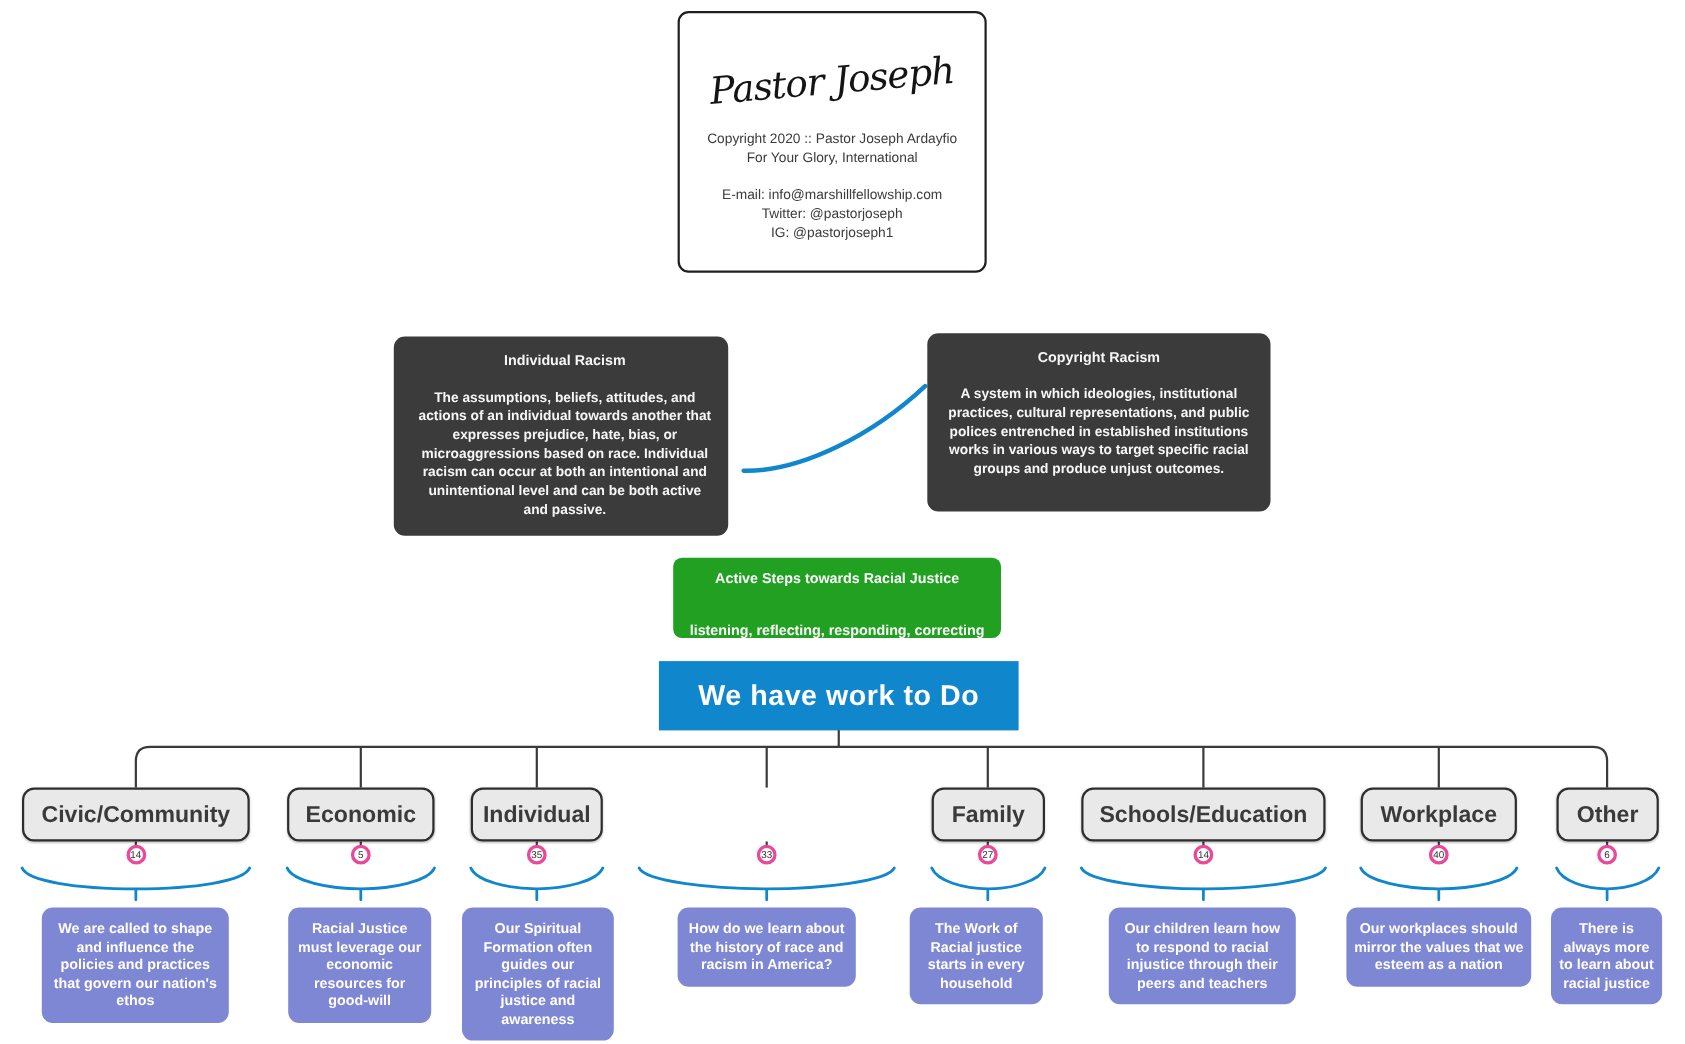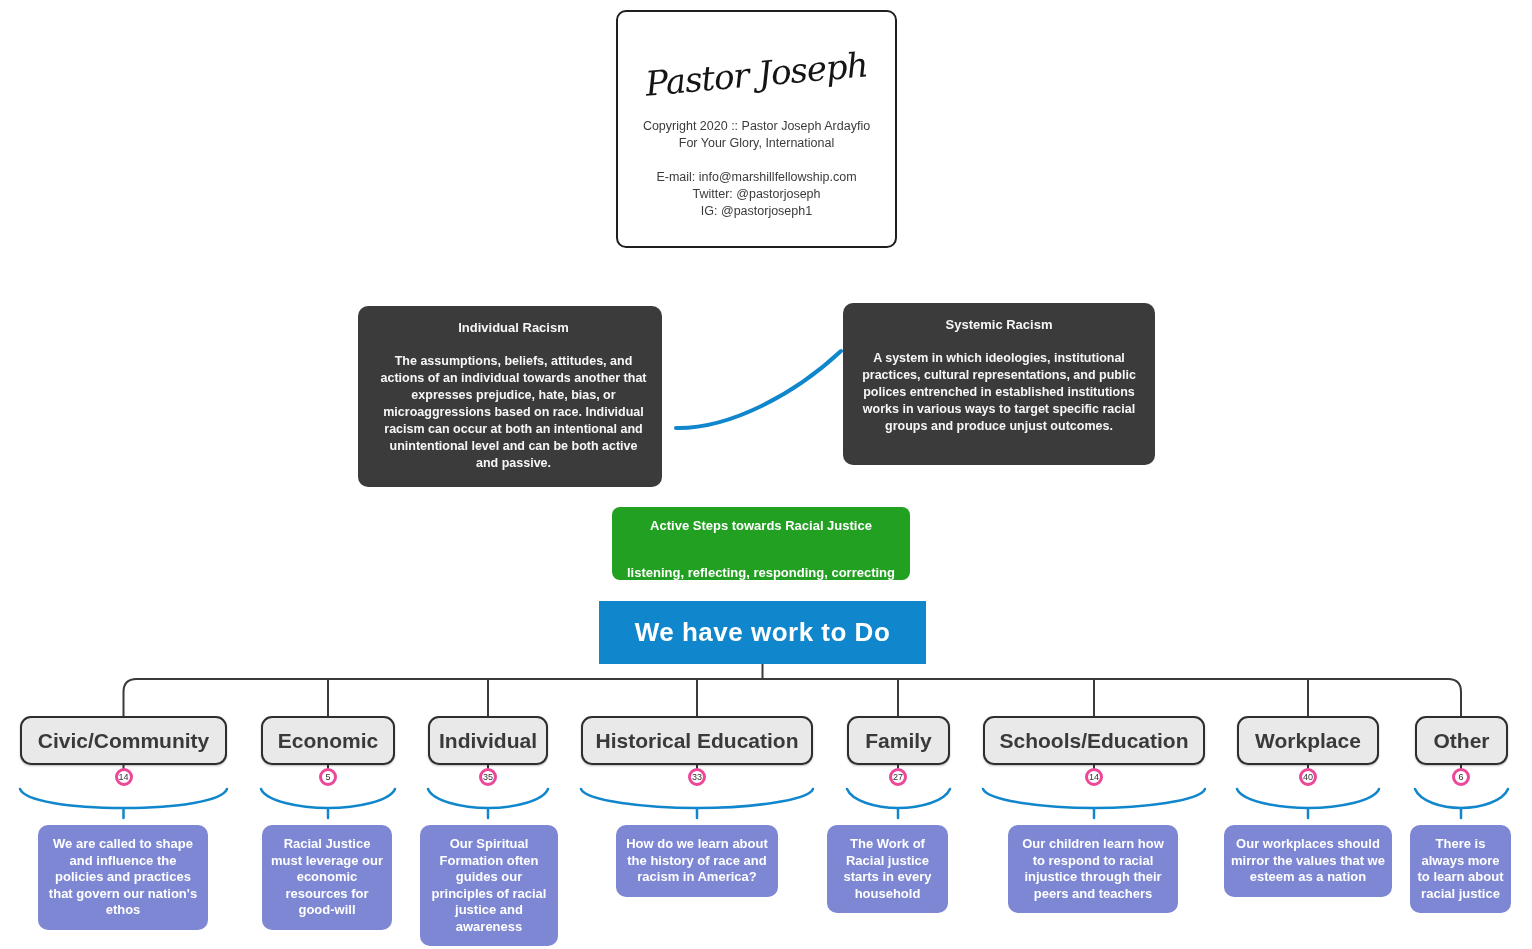--- a/index.html
+++ b/index.html
@@ -125,35 +125,34 @@
       <div>IG:  @pastorjoseph1</div>
     </div>
   </div>
 
   <div class="dark-node" style="left:358px;top:306px;width:304px;height:181px;padding-left:21px;">
     <div class="node-title">Individual Racism</div>
     <div class="node-body">The assumptions, beliefs, attitudes, and actions of an individual towards another that expresses prejudice, hate, bias, or microaggressions based on race. Individual racism can occur at both an intentional and unintentional level and can be both active and passive.</div>
   </div>
 
   <div class="dark-node" style="left:843px;top:303px;width:312px;height:162px;">
-    <div class="node-title">Systemic Racism</div>
+    <div class="node-title">Copyright Racism</div>
     <div class="node-body">A system in which ideologies, institutional practices, cultural representations, and public polices entrenched in established institutions works in various ways to target specific racial groups and produce unjust outcomes.</div>
   </div>
 
   <div class="green-node">
     <div class="node-title">Active Steps towards Racial Justice</div>
     <div class="node-body">listening, reflecting, responding, correcting repairing and building.</div>
   </div>
 
   <div class="root-node">We have work to Do</div>
 
   <div class="topic" style="left:20px;width:207px;">Civic/Community</div>
   <div class="topic" style="left:261px;width:134px;">Economic</div>
   <div class="topic" style="left:428px;width:120px;">Individual</div>
-  <div class="topic" style="left:581px;width:232px;">Historical Education</div>
   <div class="topic" style="left:847px;width:103px;">Family</div>
   <div class="topic" style="left:983px;width:222px;">Schools/Education</div>
   <div class="topic" style="left:1237px;width:142px;">Workplace</div>
   <div class="topic" style="left:1415px;width:93px;">Other</div>
 
   <div class="badge" style="left:114.5px;">14</div>
   <div class="badge" style="left:319px;">5</div>
   <div class="badge" style="left:479px;">35</div>
   <div class="badge" style="left:688px;">33</div>
   <div class="badge" style="left:889px;">27</div>

